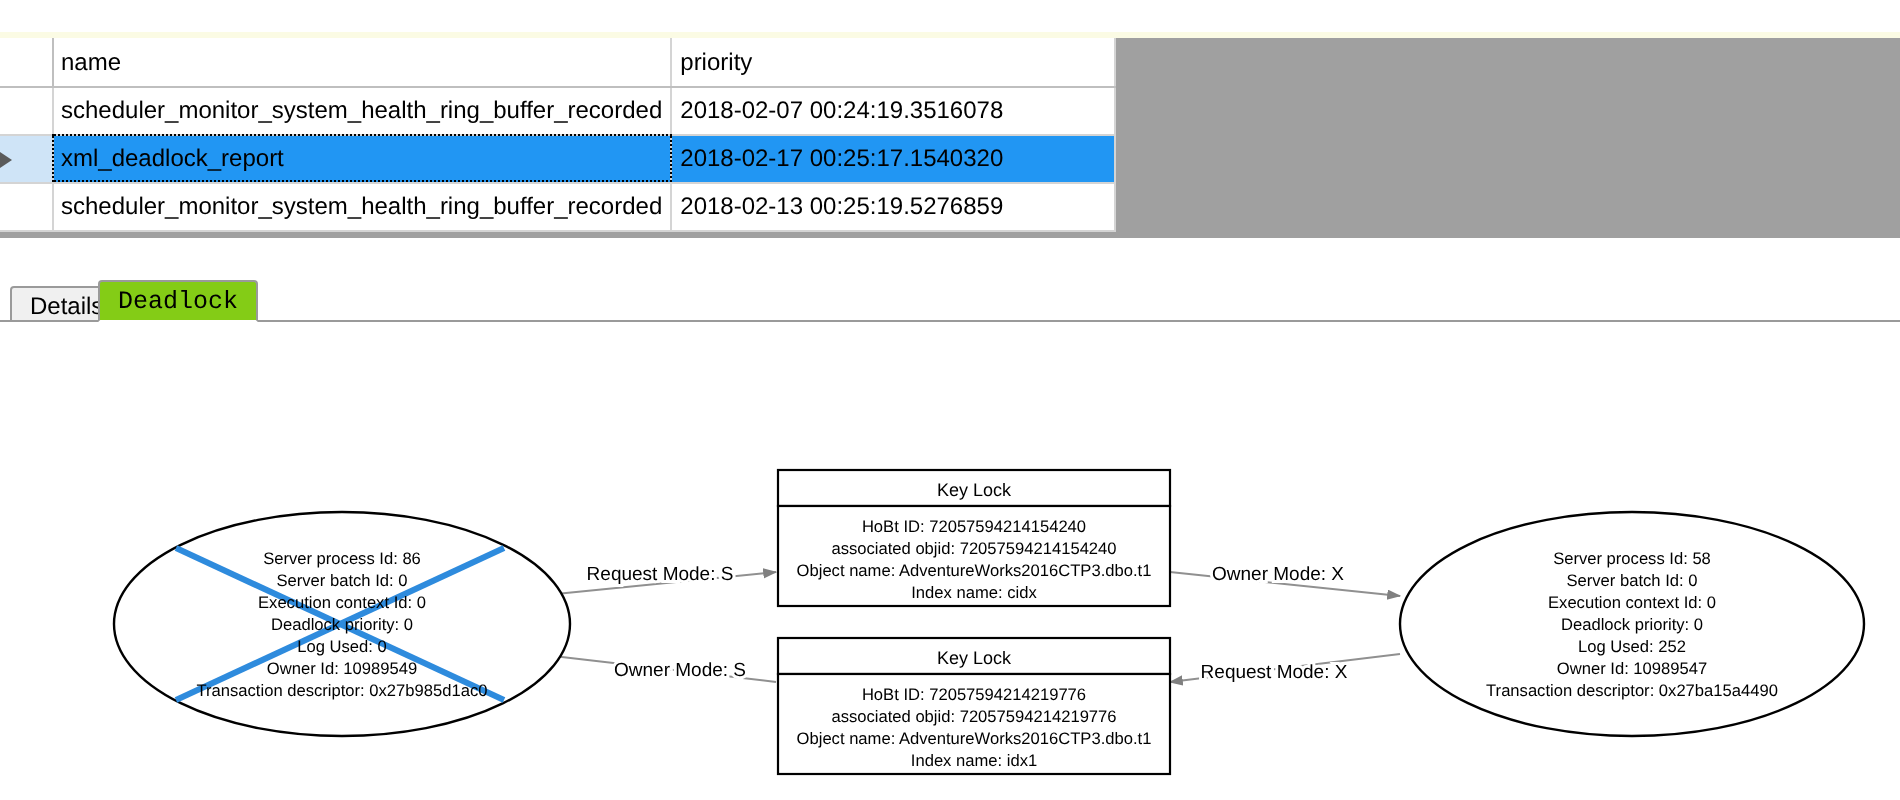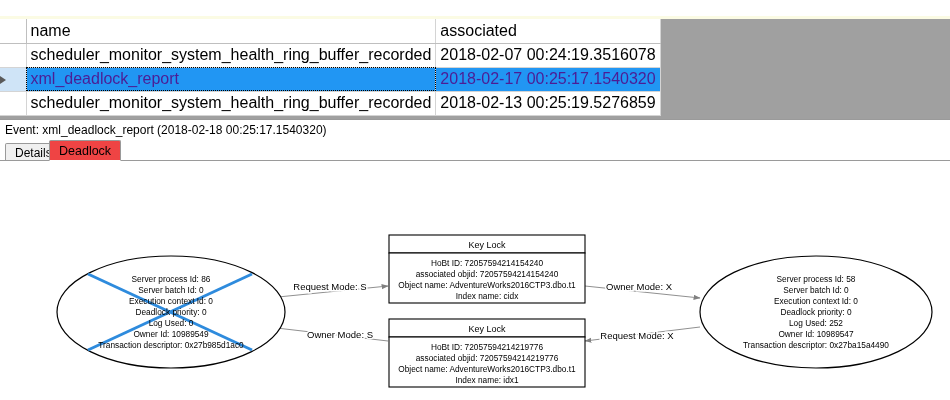--- a/index.html
+++ b/index.html
@@ -50,39 +50,39 @@
     table-layout: fixed;
     background: #fff;
   }
   .grid-table td, .grid-table th {
     border: 1px solid #d4d4d4;
     border-top: none;
     border-left: none;
     padding: 0 4px;
     height: 24px;
     font-weight: normal;
-    font-size: 16px;
+    font-size: 12px;
     text-align: left;
     white-space: nowrap;
     overflow: hidden;
     box-sizing: border-box;
   }
   .col-sel { width: 26px; padding: 0 !important; text-align: center; }
   .col-name { width: 280px; }
   .col-ts { width: 222px; }
   .hdr td {
     background: #ffffff;
     border-bottom: 1px solid #bfbfbf;
     color: #000;
   }
   .hdr .col-sel { border-right: 1px solid #bfbfbf; }
   tr.selected td.col-name,
   tr.selected td.col-ts {
     background: #2196f3;
-    color: #4c1d95;
+    color: #000000;
   }
   tr.selected td.col-sel {
     background: #cfe4f7;
   }
   tr.selected td.col-name { outline: 1px dotted #000; outline-offset: -1px; }
   .row-arrow {
     display: inline-block;
     width: 0; height: 0;
     border-left: 6px solid #5a5a5a;
     border-top: 4px solid transparent;
@@ -118,26 +118,27 @@
     padding: 0 9px;
     font-size: 12px;
     box-sizing: border-box;
     background: #f0f0f0;
     border: 1px solid #9a9a9a;
     border-bottom: none;
     border-radius: 2px 2px 0 0;
     color: #000;
   }
   .tab.active {
-    background: #ef4444;
+    background: #84cc16;
     height: 21px;
     line-height: 20px;
     font-size: 12.5px;
     z-index: 3;
     border-bottom: 1px solid #ffffff;
+    font-family: Liberation Mono, monospace;
   }
   #tab-details { left: 5px; }
   #tab-deadlock { left: 49px; }
 
   
   .canvas {
     position: absolute;
     left: 0; top: 160px;
     width: 950px; height: 240px;
     background: #ffffff;
@@ -171,21 +172,21 @@
   <div class="banner">
     <span>Displaying 30 Events</span>
   </div>
 
   <div class="grid">
     <table class="grid-table">
       <tbody>
         <tr class="hdr">
           <td class="col-sel"></td>
           <td class="col-name">name</td>
-          <td class="col-ts">associated</td>
+          <td class="col-ts">priority</td>
         </tr>
         <tr>
           <td class="col-sel"></td>
           <td class="col-name">scheduler_monitor_system_health_ring_buffer_recorded</td>
           <td class="col-ts">2018-02-07 00:24:19.3516078</td>
         </tr>
         <tr class="selected">
           <td class="col-sel">
             <span class="row-arrow"></span>
           </td>
@@ -194,23 +195,20 @@
         </tr>
         <tr>
           <td class="col-sel"></td>
           <td class="col-name">scheduler_monitor_system_health_ring_buffer_recorded</td>
           <td class="col-ts">2018-02-13 00:25:19.5276859</td>
         </tr>
       </tbody>
     </table>
   </div>
 
-  <div class="event-caption">
-    <span>Event: xml_deadlock_report (2018-02-18 00:25:17.1540320)</span>
-  </div>
 
   <div class="tabstrip">
     <div class="tab" id="tab-details">Details</div>
     <div class="tab active" id="tab-deadlock">Deadlock</div>
   </div>
 
   <div class="canvas">
     <svg width="950" height="239" viewBox="0 0 950 239" xmlns="http://www.w3.org/2000/svg">
       <defs>
         <marker id="arrow" markerWidth="7" markerHeight="7" refX="6.4" refY="2.6" orient="auto" markerUnits="userSpaceOnUse">

